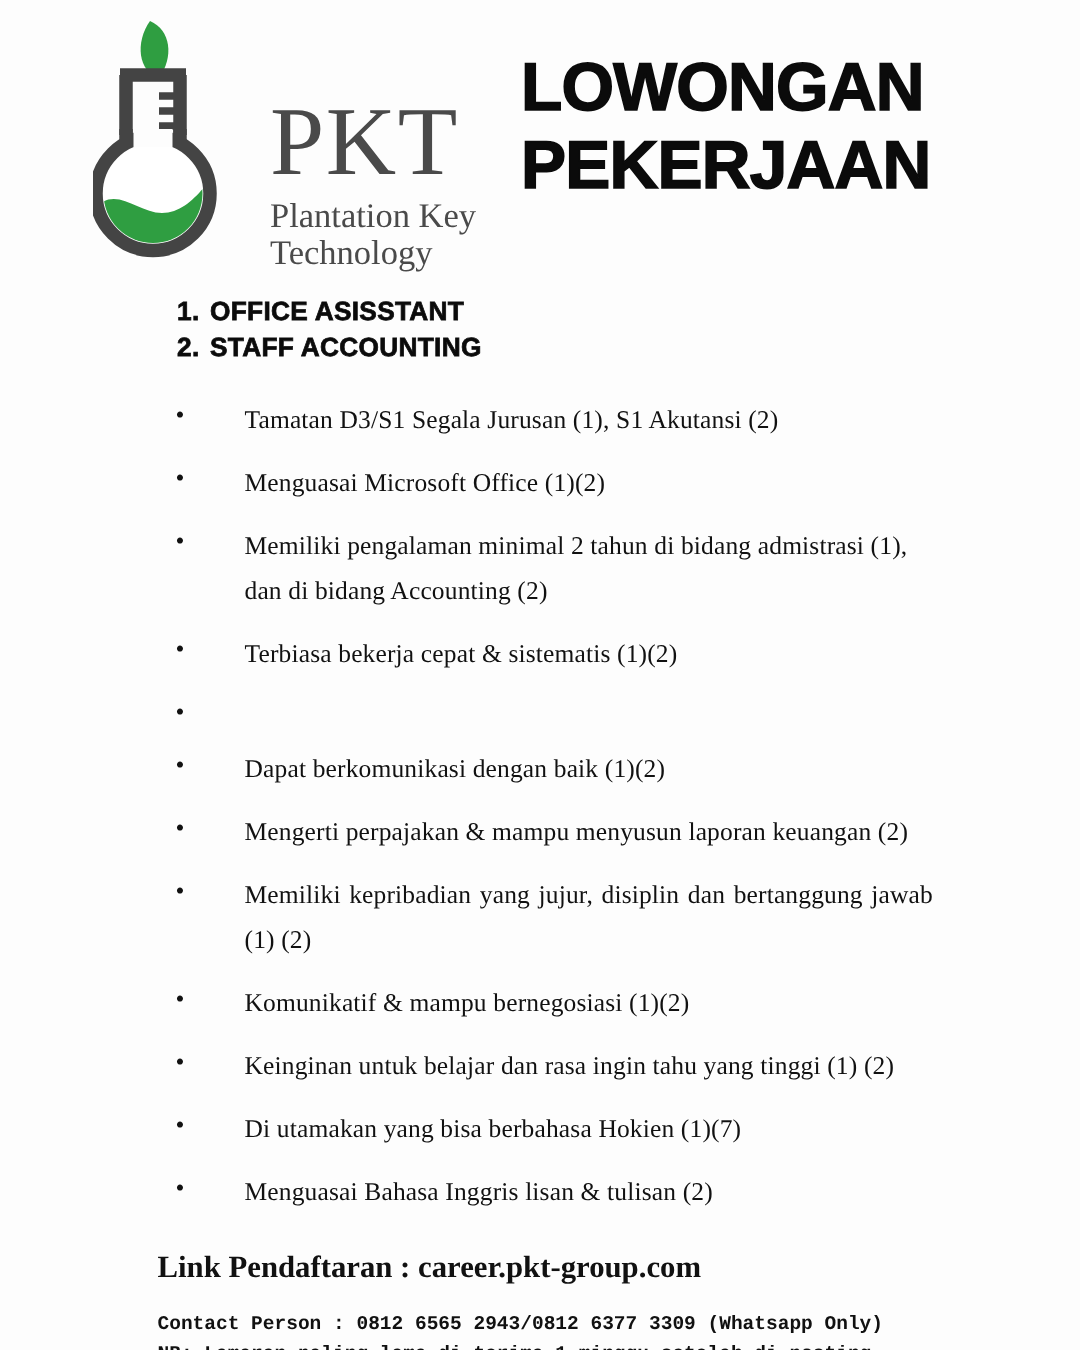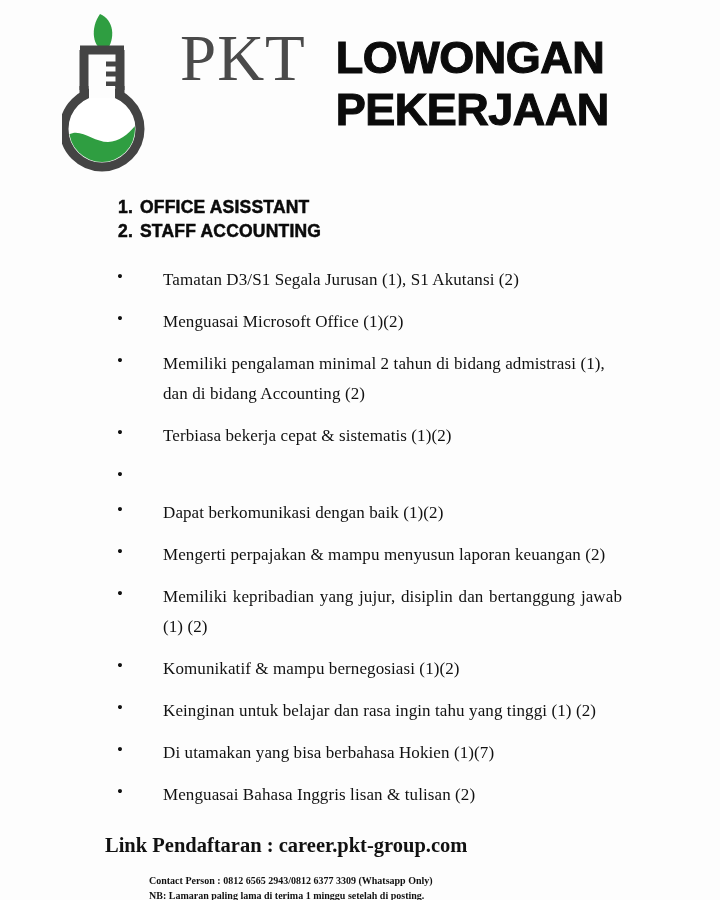--- a/index.html
+++ b/index.html
@@ -20,21 +20,21 @@
   .header {
     display: flex;
     align-items: flex-start;
     padding: 6px 0 0 0;
     height: 185px;
     box-sizing: border-box;
   }
 
   .logo-block {
     display: flex;
-    align-items: flex-start;
+    align-items: flex-end;
     padding-left: 62px;
     padding-top: 6px;
   }
 
   .logo-mark {
     width: 110px;
     height: 170px;
     flex: 0 0 110px;
     position: relative;
   }
@@ -130,26 +130,25 @@
   }
   .footer-link {
     font-family: "Liberation Serif", serif;
     font-weight: 700;
     font-size: 20.5px;
     line-height: 1.35;
     color: #111;
     margin-bottom: 13px;
   }
   .footer-line {
-    font-family: Liberation Serif, serif;
-    font-weight: 700;
-    font-size: 10px;
+    font-family: Liberation Mono, monospace;
+    font-weight: 700;
+    font-size: 13px;
     line-height: 1.55;
     color: #111;
-    margin-left: 44px;
   }
 </style>
 </head>
 <body>
 
 <div class="header">
 
   <div class="logo-block">
 
     <div class="logo-mark">
@@ -182,20 +181,24 @@
         <rect x="27" y="74" width="26" height="12" fill="#fdfdfd"></rect>
         <g fill="none" stroke="#444444" stroke-width="9">
           <path d="M22 74 L22 84"></path>
           <path d="M58 74 L58 84"></path>
         </g>
       </svg>
     </div>
 
     <div class="logo-words">
       <div class="logo-pkt">PKT</div>
+      <div class="logo-tag">
+        <div>Plantation Key</div>
+        <div>Technology</div>
+      </div>
     </div>
 
   </div>
 
   <div class="headline">
     <div>LOWONGAN</div>
     <div>PEKERJAAN</div>
   </div>
 
 </div>

